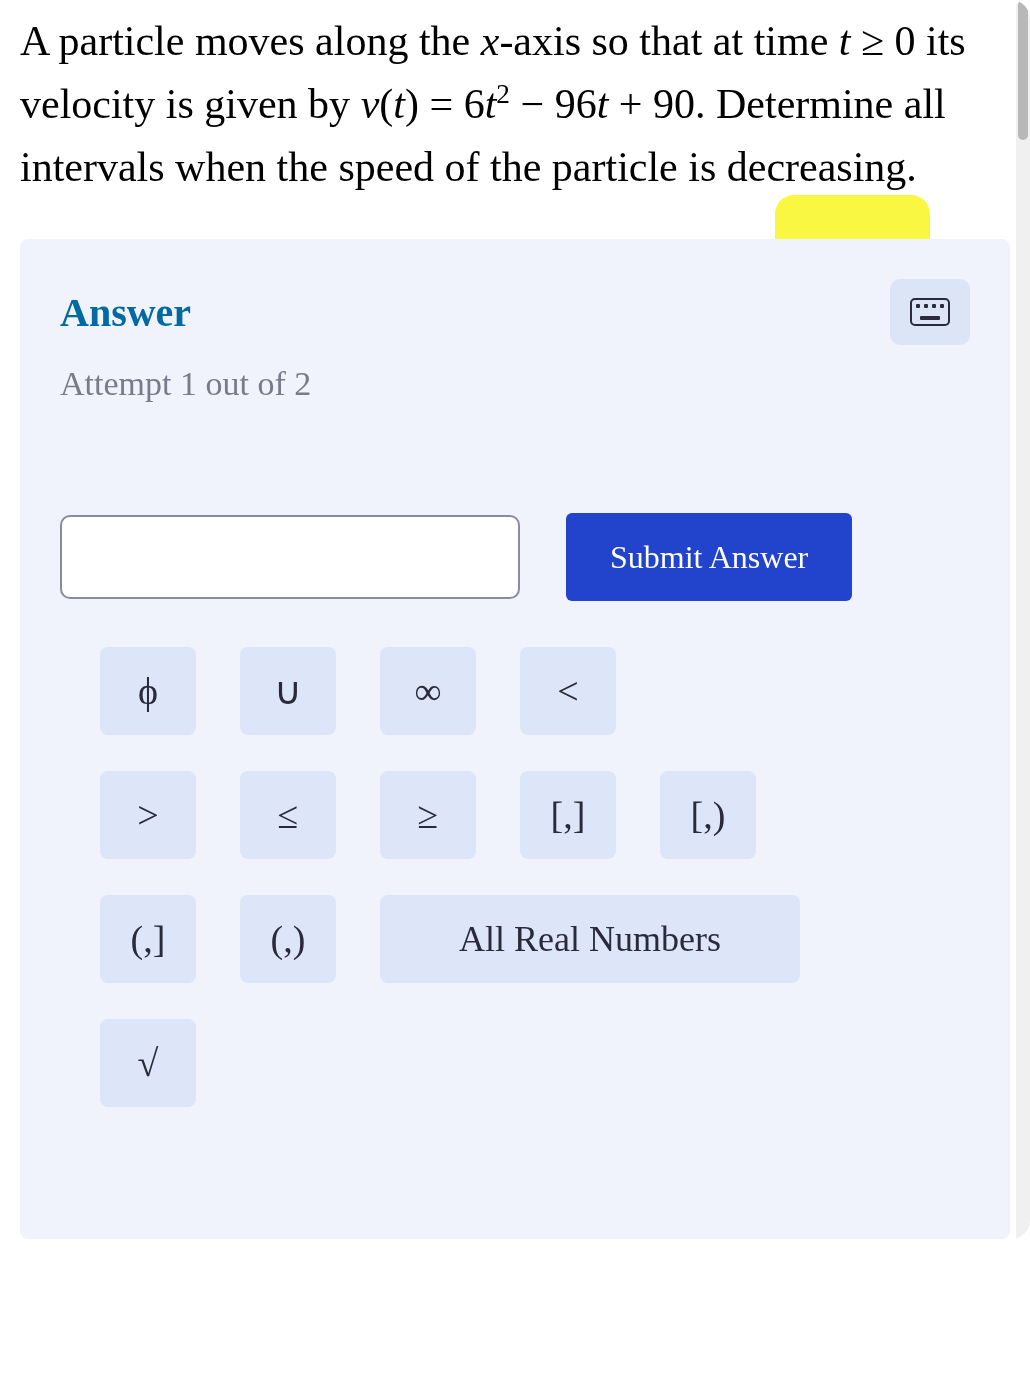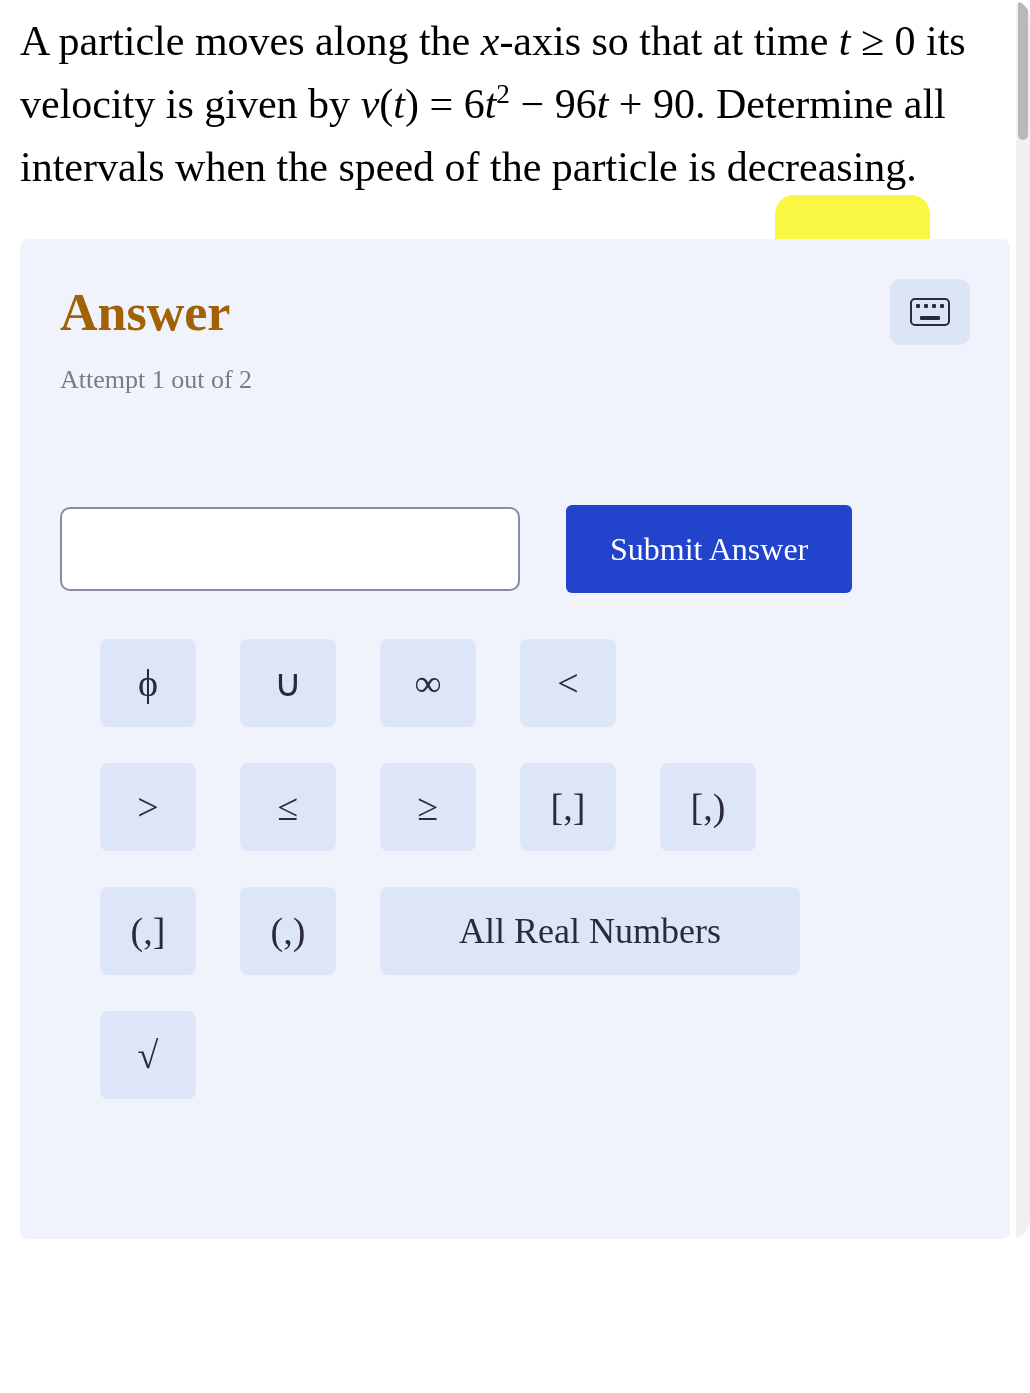--- a/index.html
+++ b/index.html
@@ -65,22 +65,22 @@
     z-index: 1;
     min-height: 1000px;
   }
   .answer-header {
     display: flex;
     justify-content: space-between;
     align-items: center;
   }
   .answer-title {
     font-weight: bold;
-    font-size: 52px;
-    color: #a16207;
+    font-size: 40px;
+    color: #0369a1;
   }
   .keyboard-btn {
     width: 80px;
     height: 66px;
     background: #dbe5f6;
     border-radius: 10px;
     display: flex;
     align-items: center;
     justify-content: center;
     cursor: pointer;
@@ -106,21 +106,21 @@
   .keyboard-icon::after {
     content: "";
     position: absolute;
     bottom: 4px; left: 8px;
     width: 20px; height: 4px;
     background: #2a2a3a;
     border-radius: 1px;
   }
   .attempt-text {
     margin-top: 20px;
-    font-size: 26px;
+    font-size: 34px;
     color: #7a7a8a;
   }
   .input-row {
     margin-top: 110px;
     display: flex;
     gap: 46px;
     align-items: center;
   }
   .answer-input {
     width: 460px;

